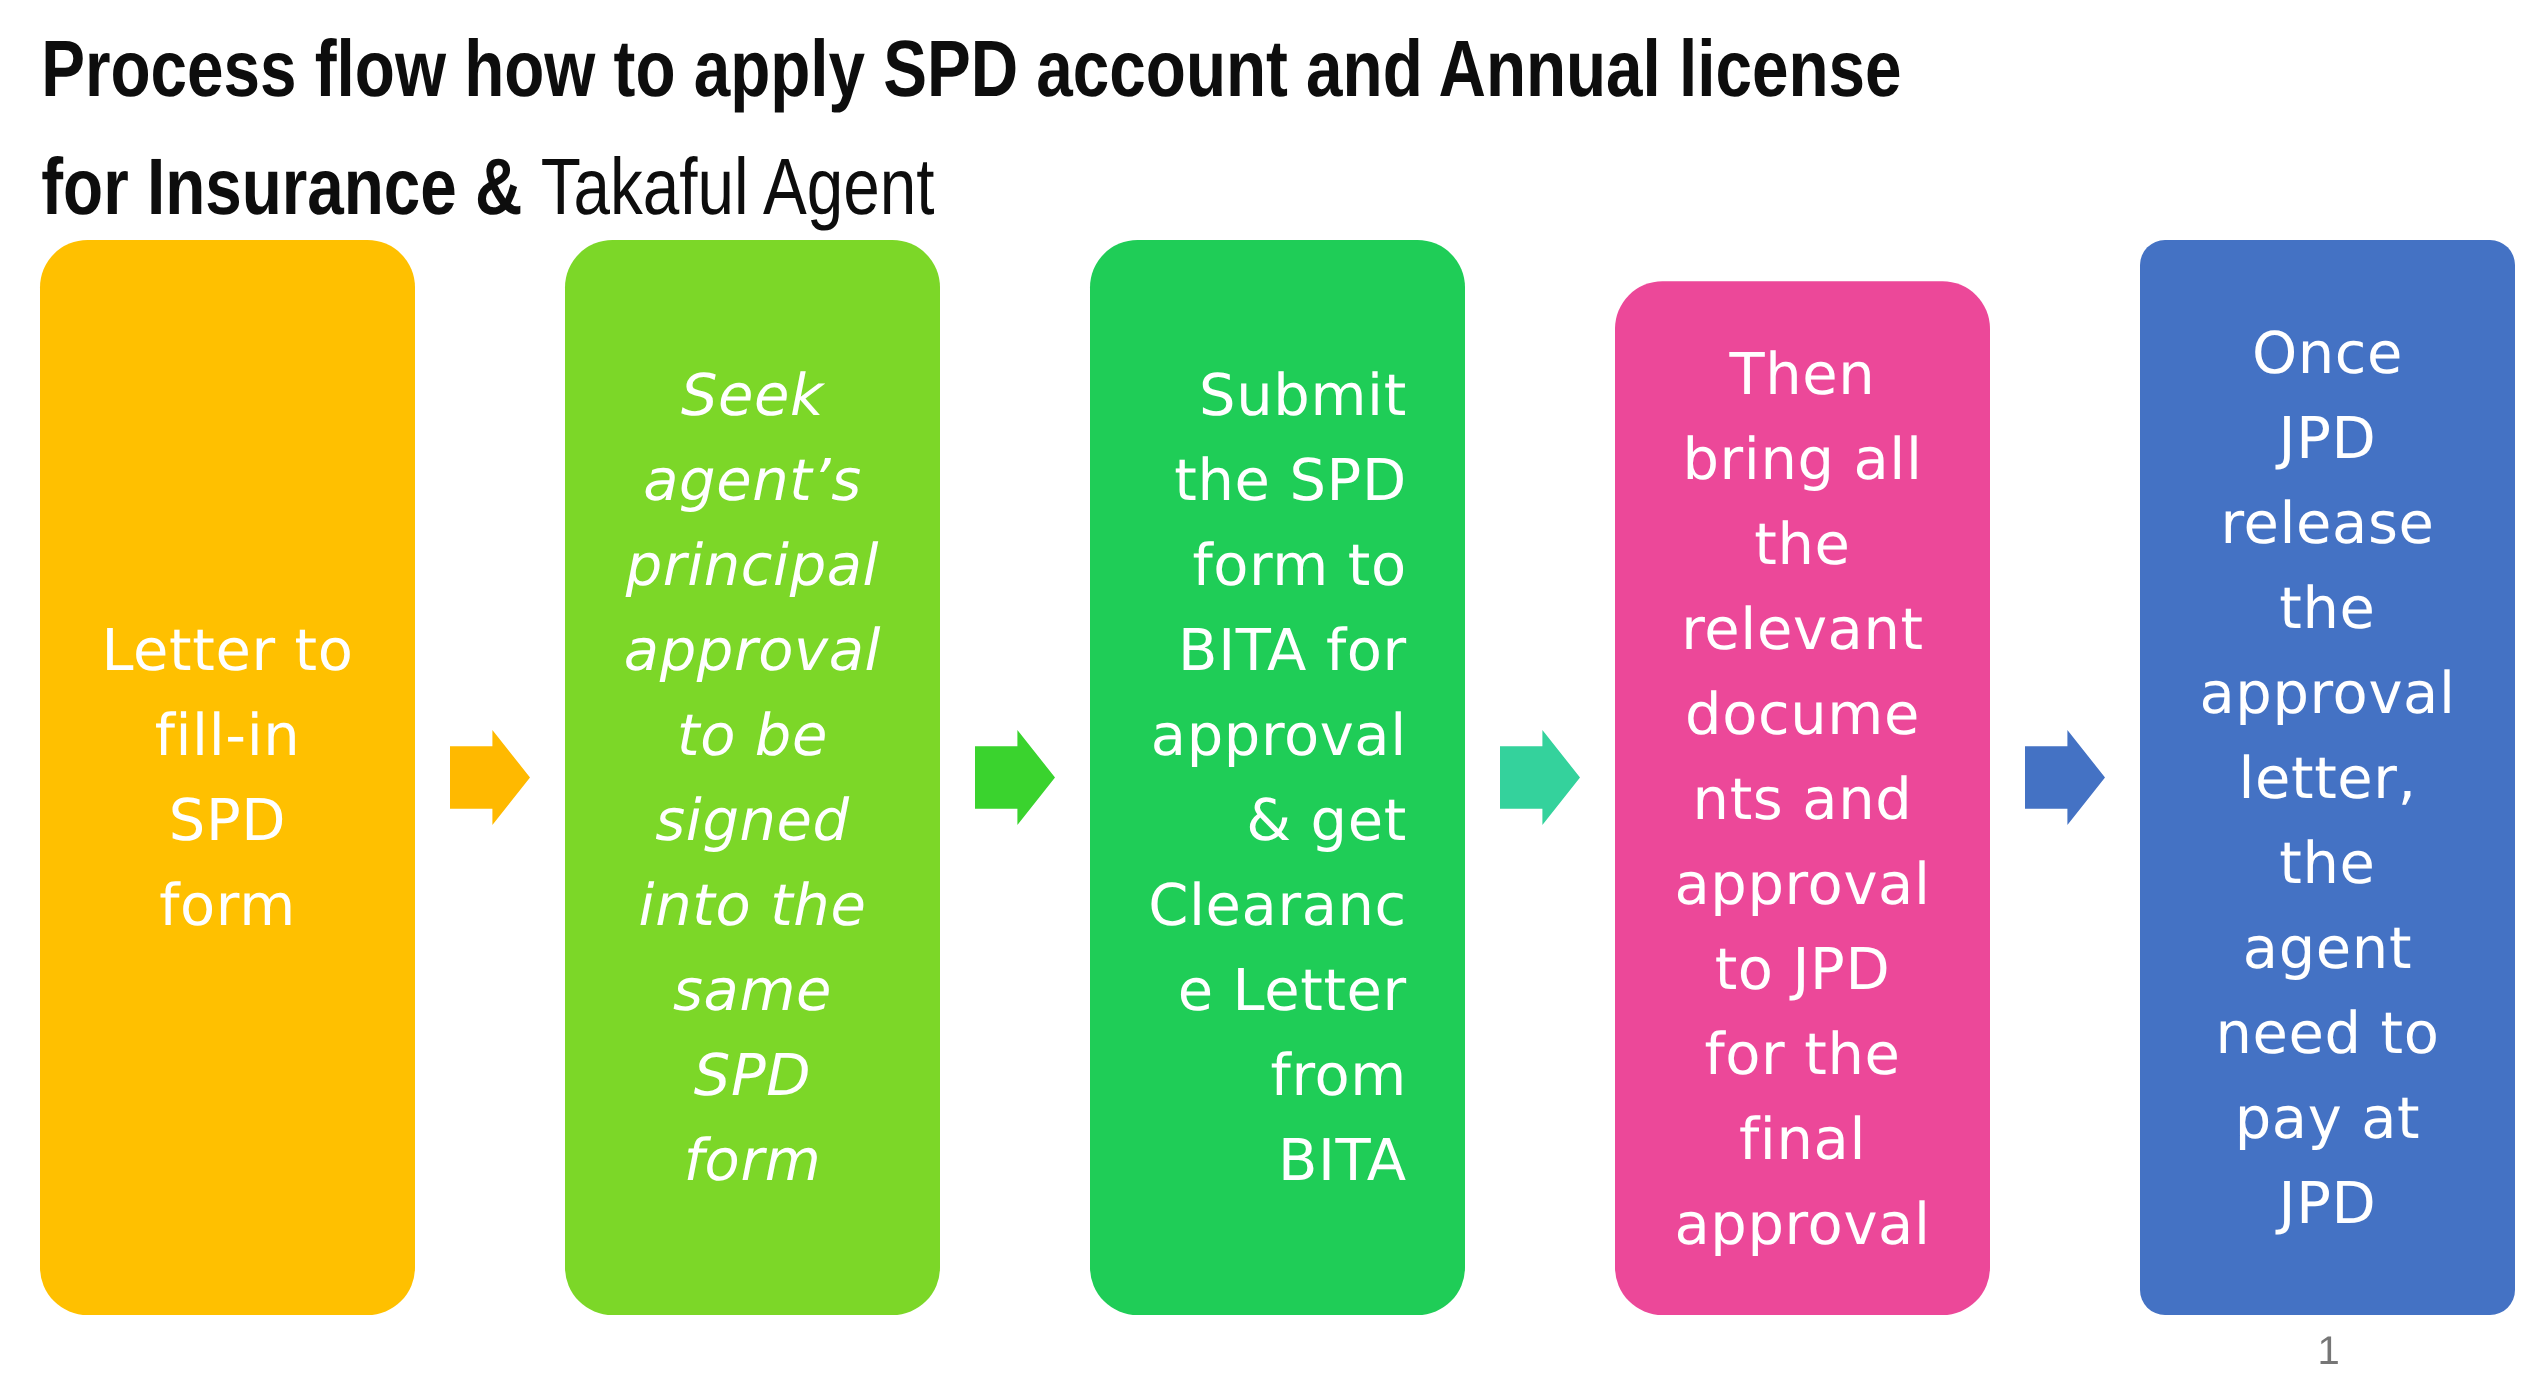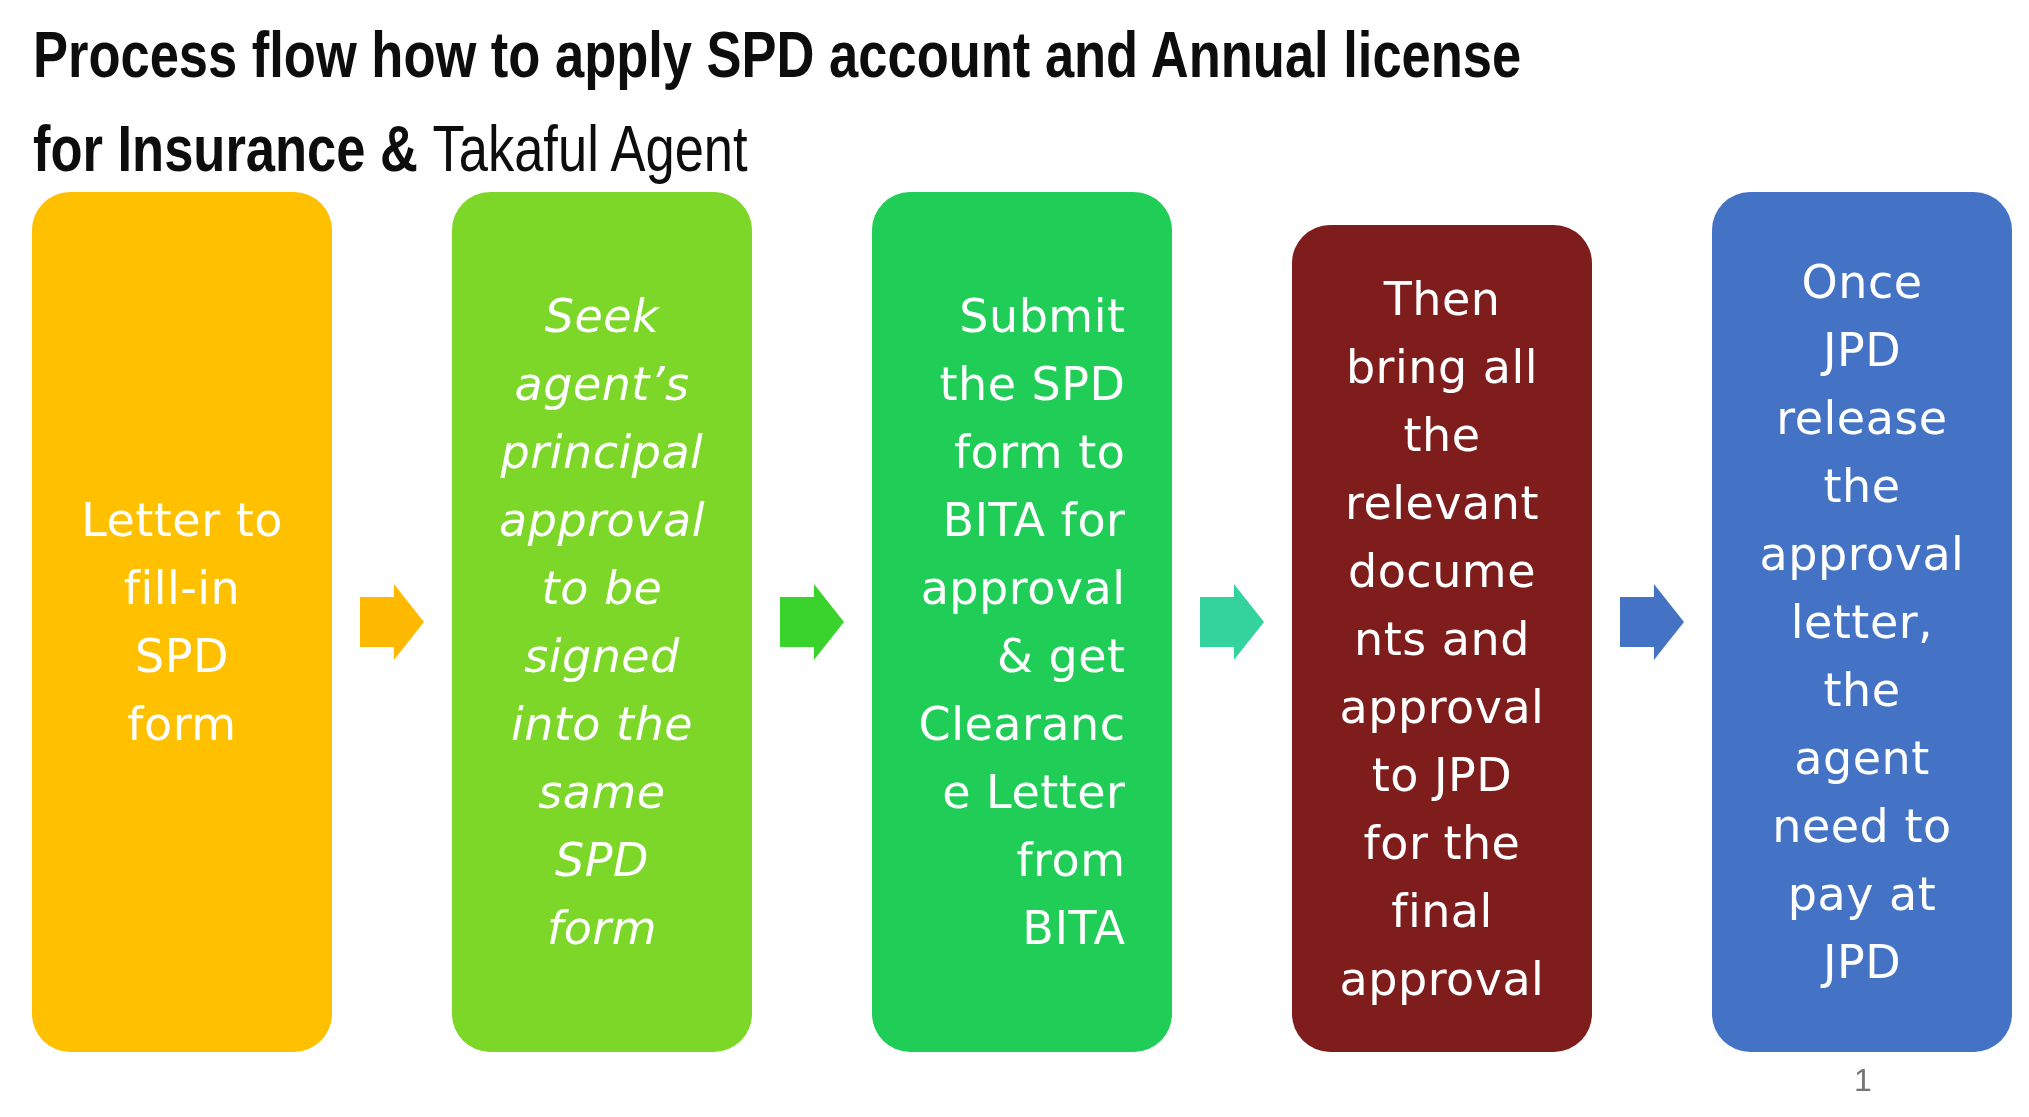--- a/index.html
+++ b/index.html
@@ -117,39 +117,39 @@
 Clearanc
 e Letter
 from
 BITA</div>
   </div>
 
   <div class="arrow-cell">
     <div class="arrow" style="background: rgb(52, 210, 156);"></div>
   </div>
 
-  <div class="step" style="background: #7f1d1d; margin-top: 33px;">
+  <div class="step" style="background: #ec4899; margin-top: 33px;">
     <div class="step-text">Then
 bring all
 the
 relevant
 docume
 nts and
 approval
 to JPD
 for the
 final
 approval</div>
   </div>
 
   <div class="arrow-cell">
     <div class="arrow" style="background: rgb(68, 114, 196);"></div>
   </div>
 
-  <div class="step" style="background: rgb(68, 114, 196);">
+  <div class="step" style="background: rgb(68, 114, 196); border-radius: 20px;">
     <div class="step-text">Once
 JPD
 release
 the
 approval
 letter,
 the
 agent
 need to
 pay at

